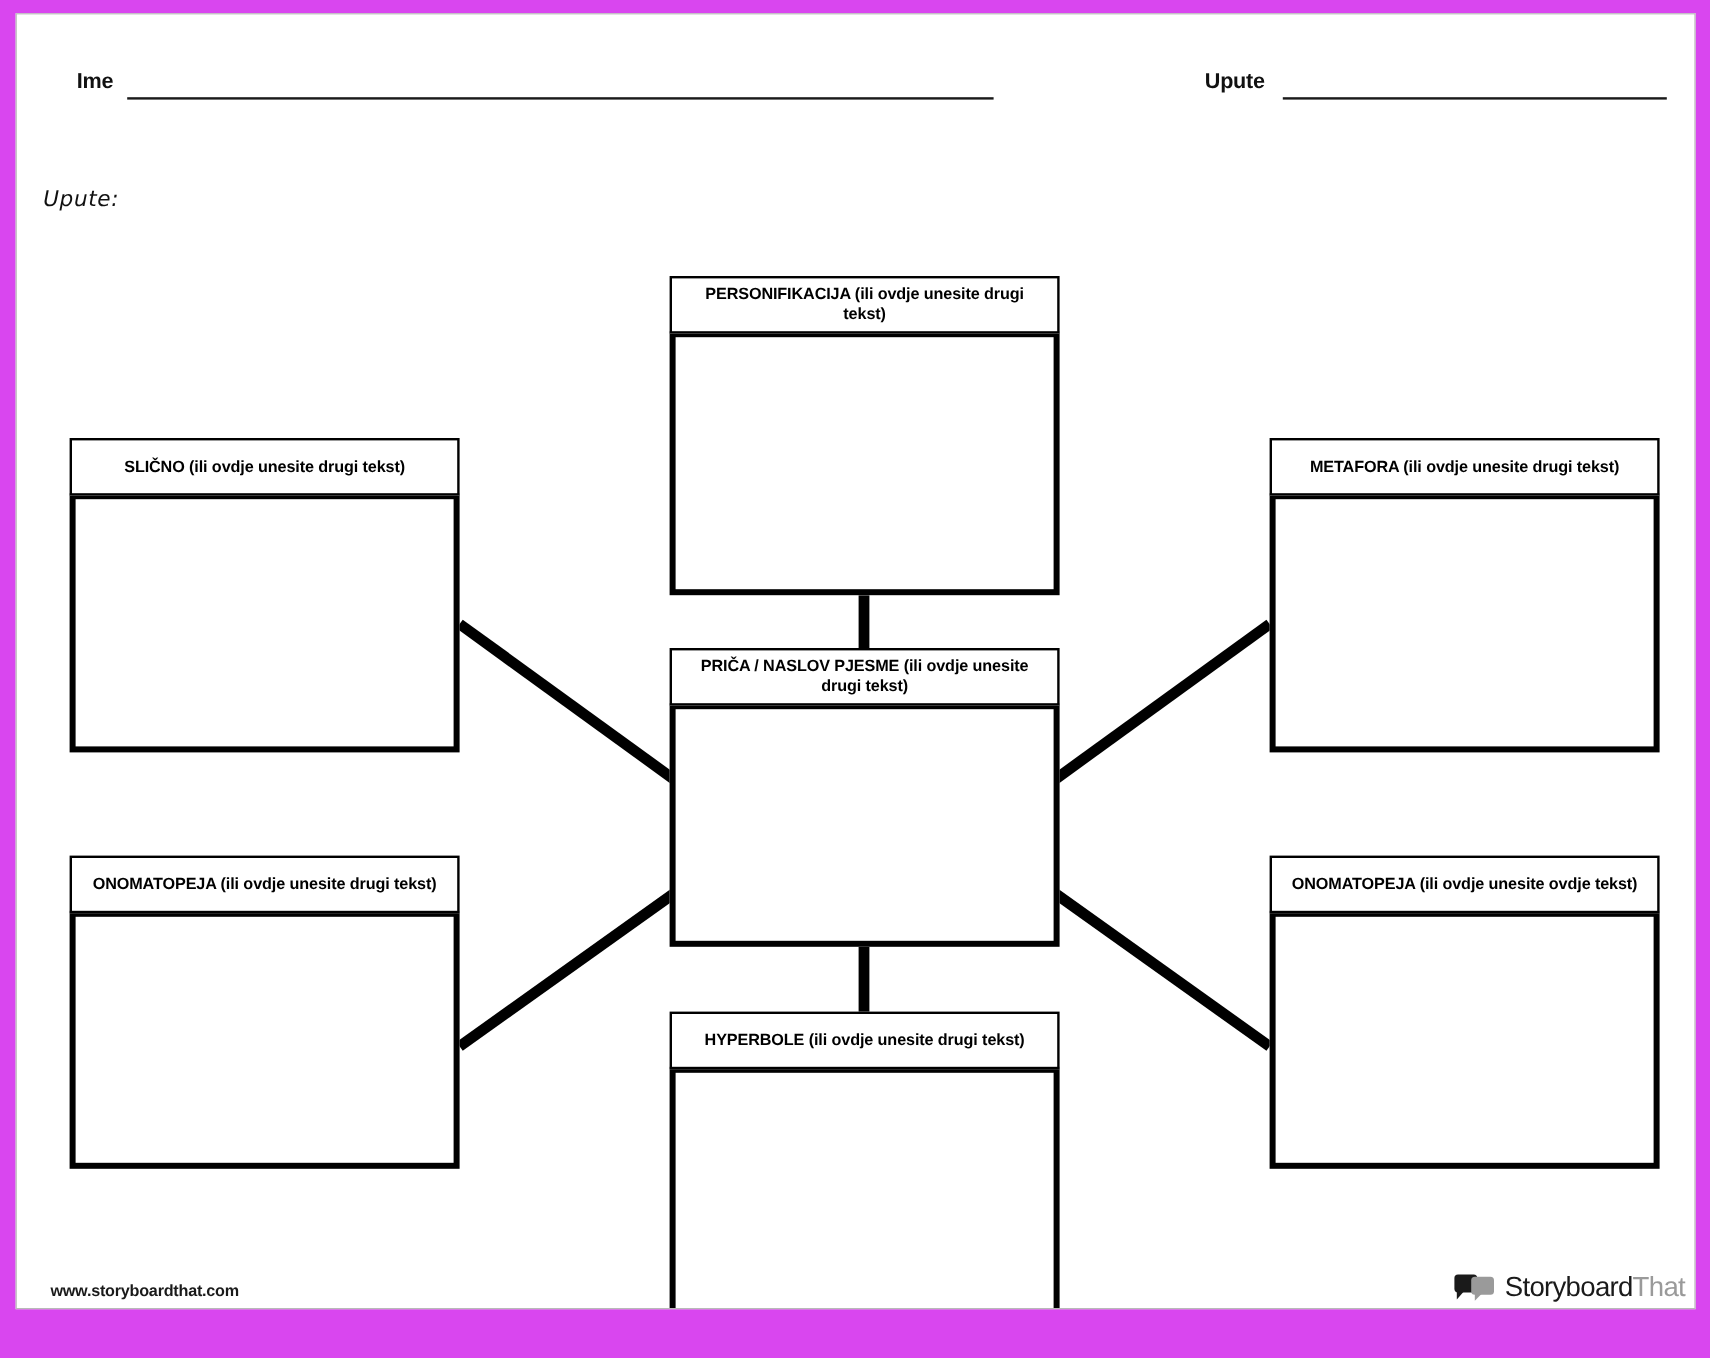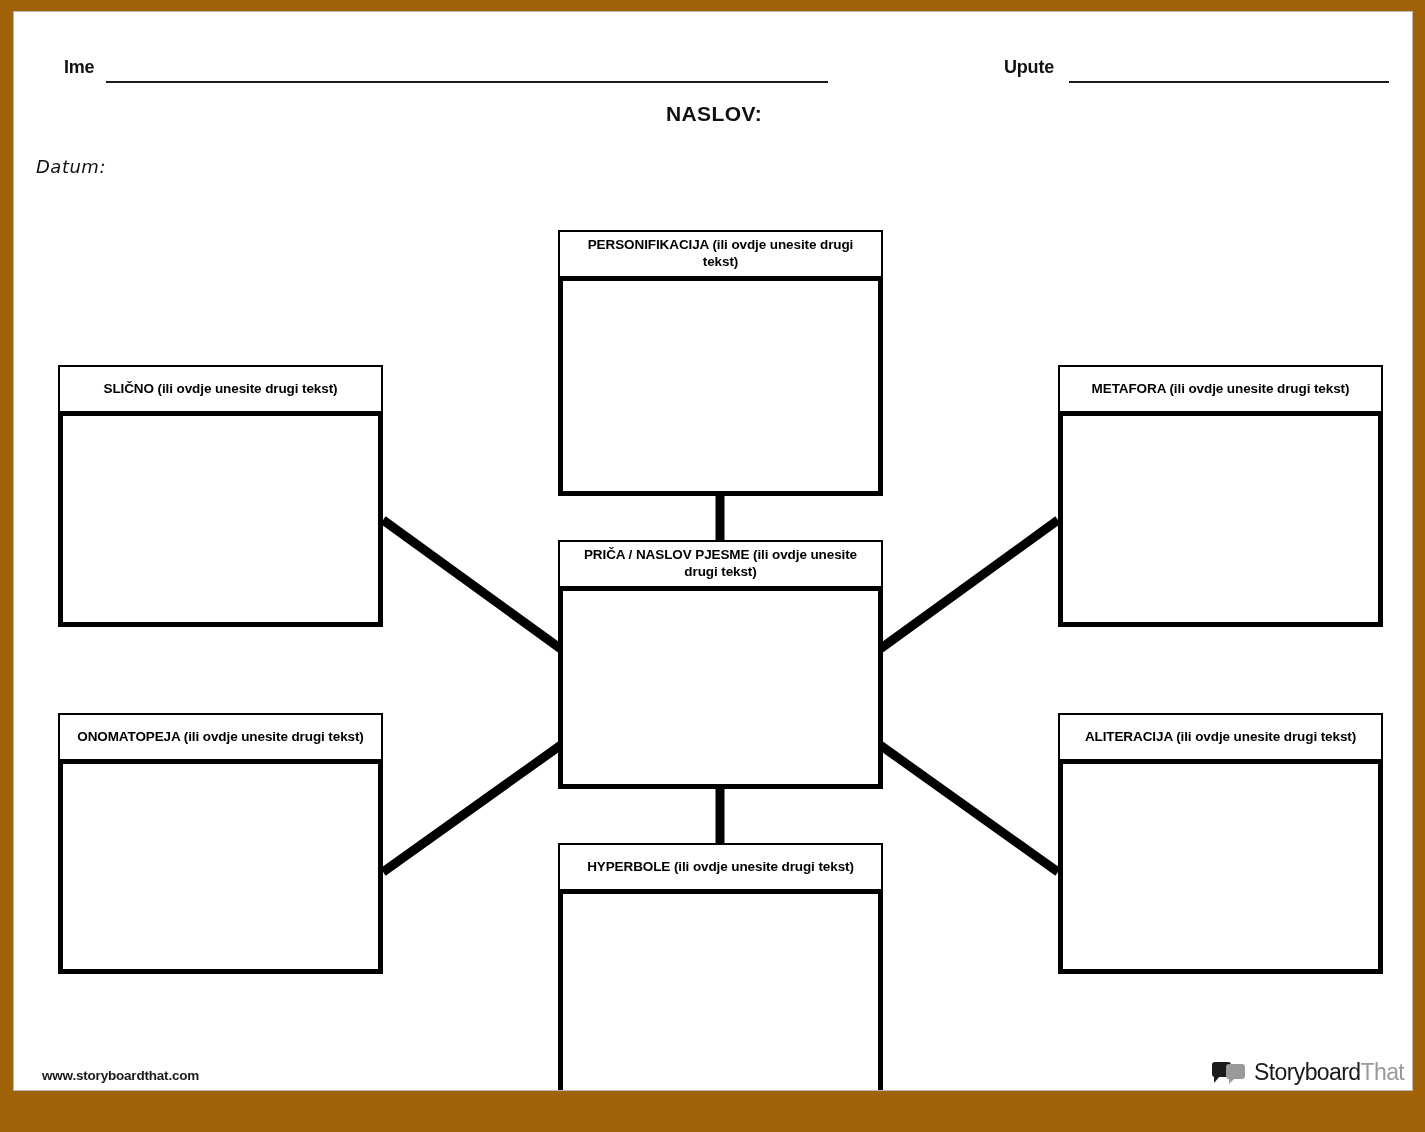--- a/index.html
+++ b/index.html
@@ -14,21 +14,21 @@
     overflow: hidden;
     font-family: "Liberation Sans", sans-serif;
   }
 
   
   #worksheet {
     position: absolute;
     left: 0; top: 0;
     width: 1425px;
     height: 1132px;
-    background: #a16207;
+    background: #d946ef;
   }
   #page {
     position: absolute;
     left: 13px;
     top: 11px;
     width: 1400px;
     height: 1080px;
     background: #ffffff;
     border: 1px solid #b8b8b8;
     box-sizing: border-box;
@@ -217,23 +217,22 @@
 
 <div id="worksheet">
   <div id="page">
 
     <div class="field-label" id="name-label">Ime</div>
     <div class="rule" id="name-rule"></div>
 
     <div class="field-label" id="date-label">Upute</div>
     <div class="rule" id="date-rule"></div>
 
-    <div id="title-heading">NASLOV:</div>
-
-    <div id="instructions-label">Datum:</div>
+
+    <div id="instructions-label">Upute:</div>
 
     <svg id="connectors" viewBox="0 0 1400 1080" width="1400" height="1080">
 
       <line x1="706" y1="484" x2="706" y2="576" stroke="#000000" stroke-width="9"></line>
 
       <line x1="706" y1="777" x2="706" y2="879" stroke="#000000" stroke-width="9"></line>
 
       <line x1="369" y1="508" x2="547" y2="637" stroke="#000000" stroke-width="9"></line>
 
       <line x1="369" y1="860" x2="547" y2="733" stroke="#000000" stroke-width="9"></line>
@@ -262,21 +261,21 @@
       <div class="node-label">PRIČA / NASLOV PJESME (ili ovdje unesite drugi tekst)</div>
       <div class="node-body"></div>
     </div>
 
     <div class="node" id="node-aliteracija">
       <div class="node-label">ONOMATOPEJA (ili ovdje unesite drugi tekst)</div>
       <div class="node-body"></div>
     </div>
 
     <div class="node" id="node-onomatopeja">
-      <div class="node-label">ALITERACIJA (ili ovdje unesite drugi tekst)</div>
+      <div class="node-label">ONOMATOPEJA (ili ovdje unesite ovdje tekst)</div>
       <div class="node-body"></div>
     </div>
 
     <div class="node" id="node-hyperbole">
       <div class="node-label">HYPERBOLE (ili ovdje unesite drugi tekst)</div>
       <div class="node-body"></div>
     </div>
 
     <div id="site-url">www.storyboardthat.com</div>
 

